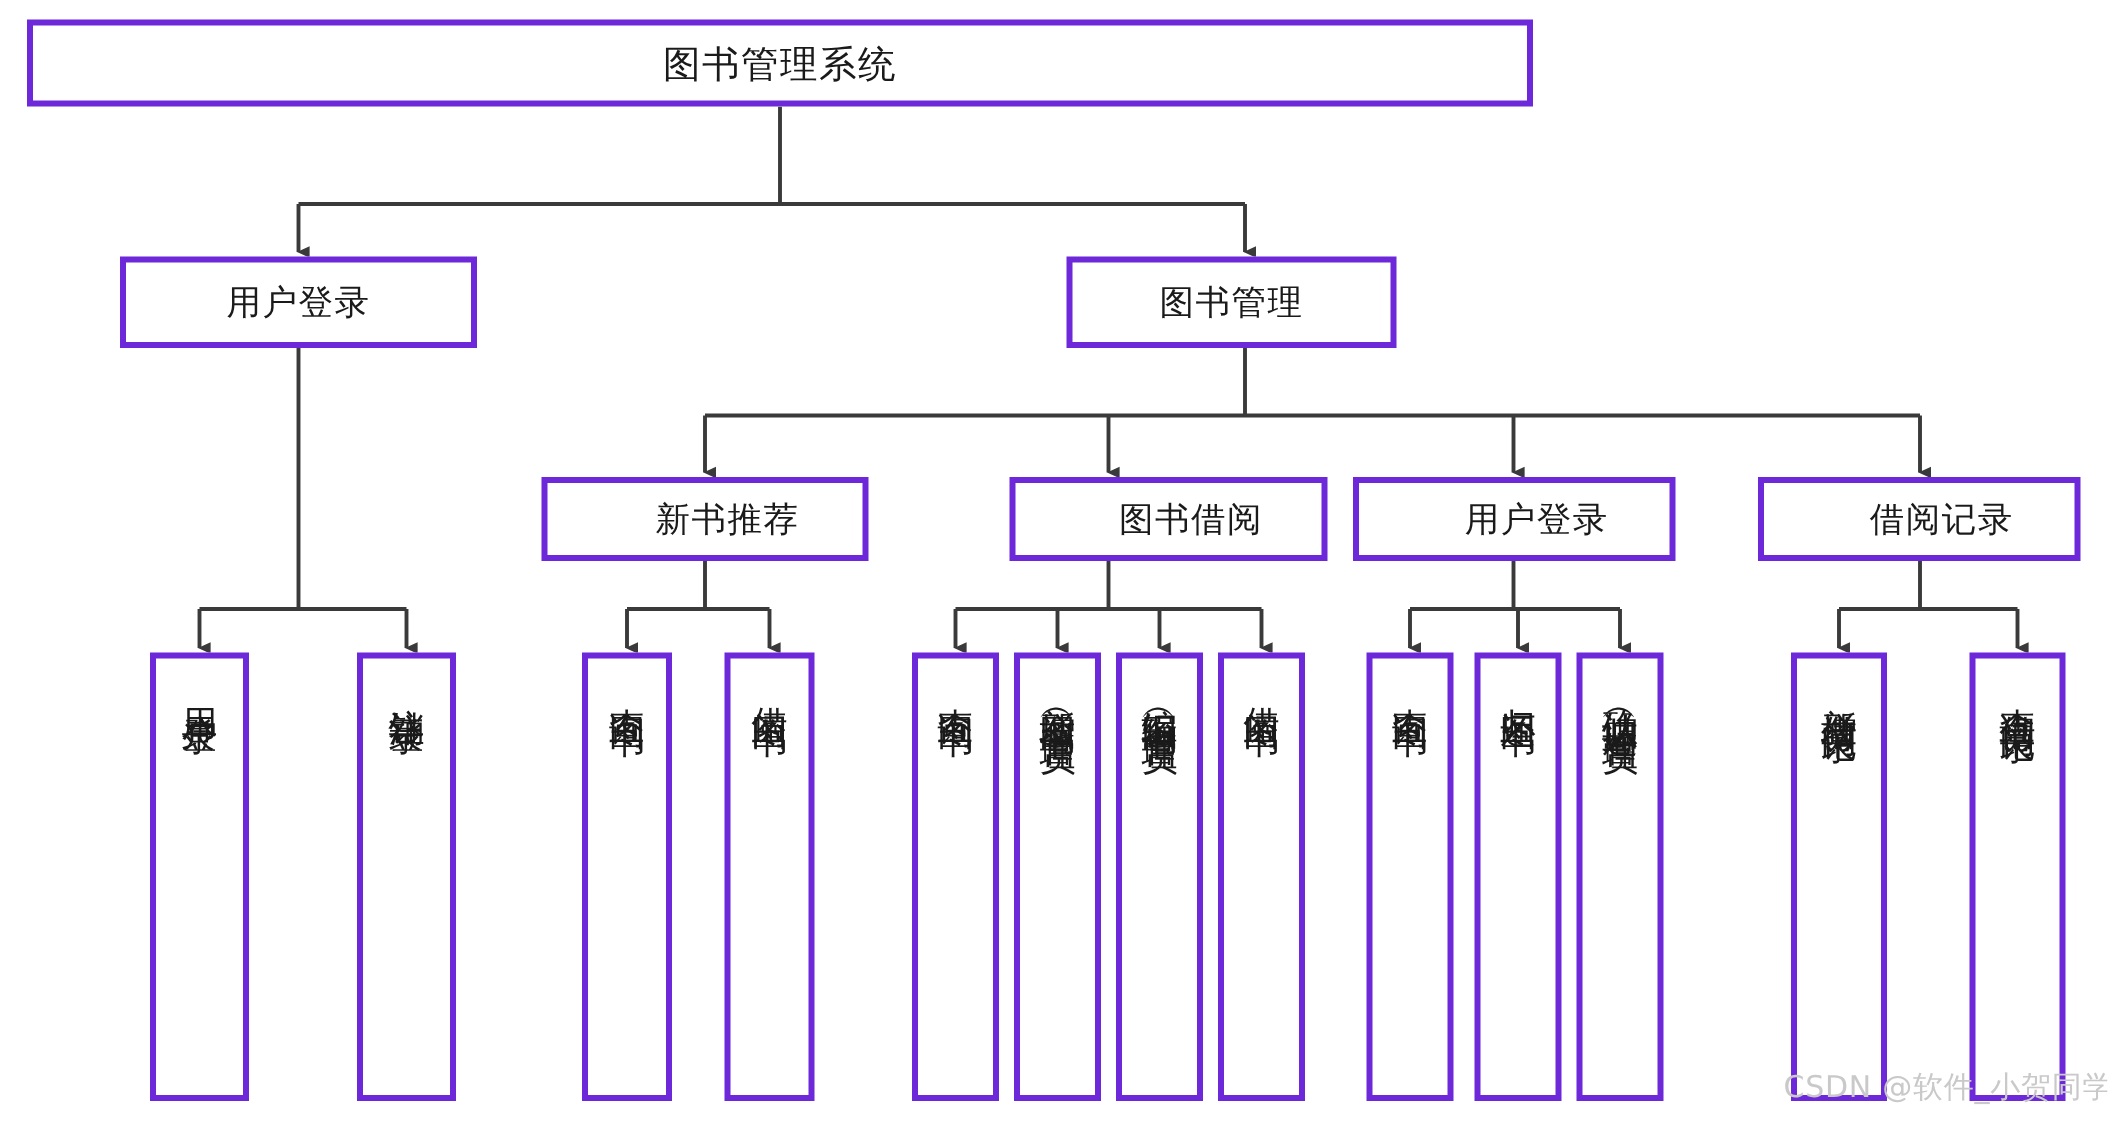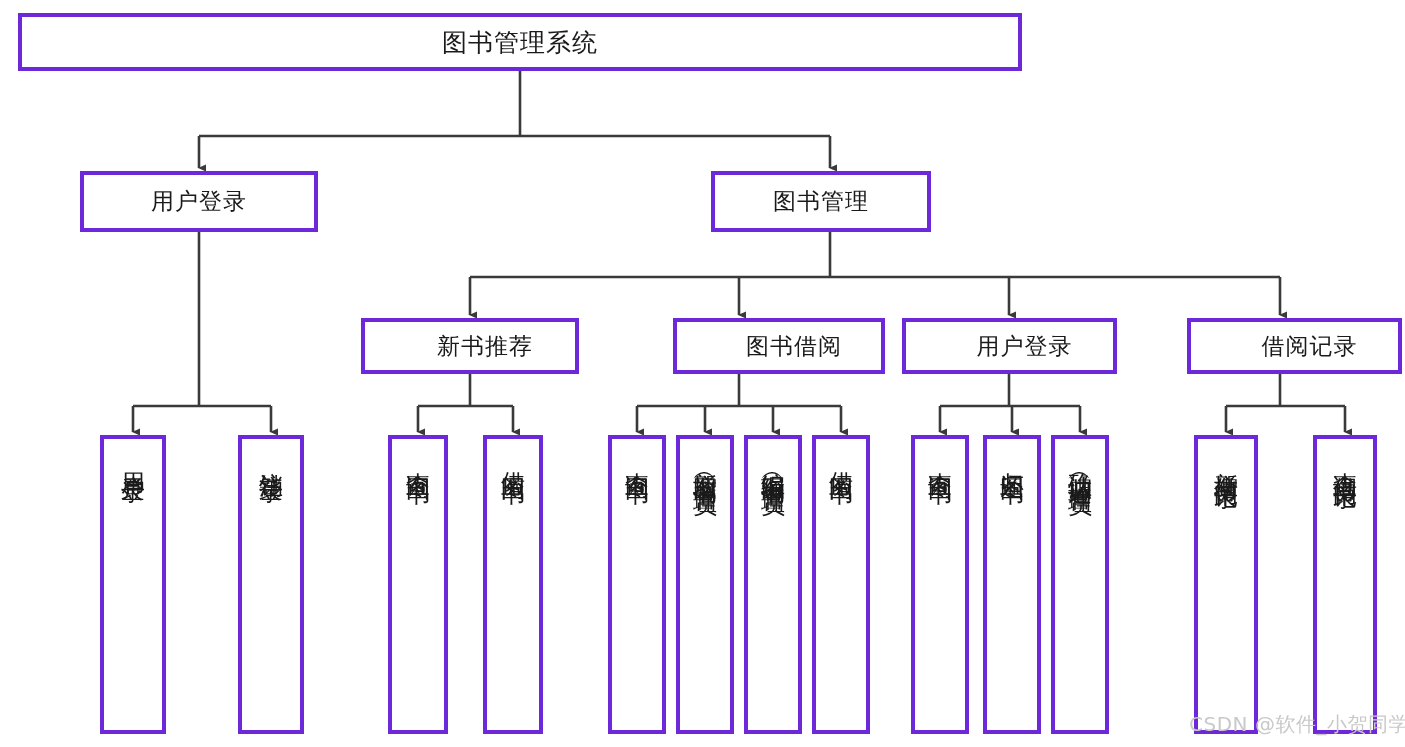--- a/index.html
+++ b/index.html
@@ -138,21 +138,21 @@
 
   <div class="node level2" style="left: 361px; top: 318px; width: 218px; height: 56px;">
     <span class="htext">新书推荐</span>
   </div>
   <div class="node level2" style="left: 633px; top: 318px; width: 212px; height: 56px; margin-left: 40px;">
     <span class="htext">图书借阅</span>
   </div>
   <div class="node level2" style="left: 902px; top: 318px; width: 215px; height: 56px;">
     <span class="htext">用户登录</span>
   </div>
-  <div class="node level2" style="left: 1172px; top: 318px; width: 215px; height: 56px; margin-left: 15px;">
+  <div class="node level2" style="left: 1172px; top: 318px; width: 215px; height: 56px;">
     <span class="htext">借阅记录</span>
   </div>
 
   <div class="node leaf" style="left: 100px; top: 435px; width: 66px; height: 299px;">
     <span class="vtext">用户登录</span>
   </div>
   <div class="node leaf" style="left: 238px; top: 435px; width: 66px; height: 299px;">
     <span class="vtext">注销登录</span>
   </div>
   <div class="node leaf" style="left: 388px; top: 435px; width: 60px; height: 299px;">

